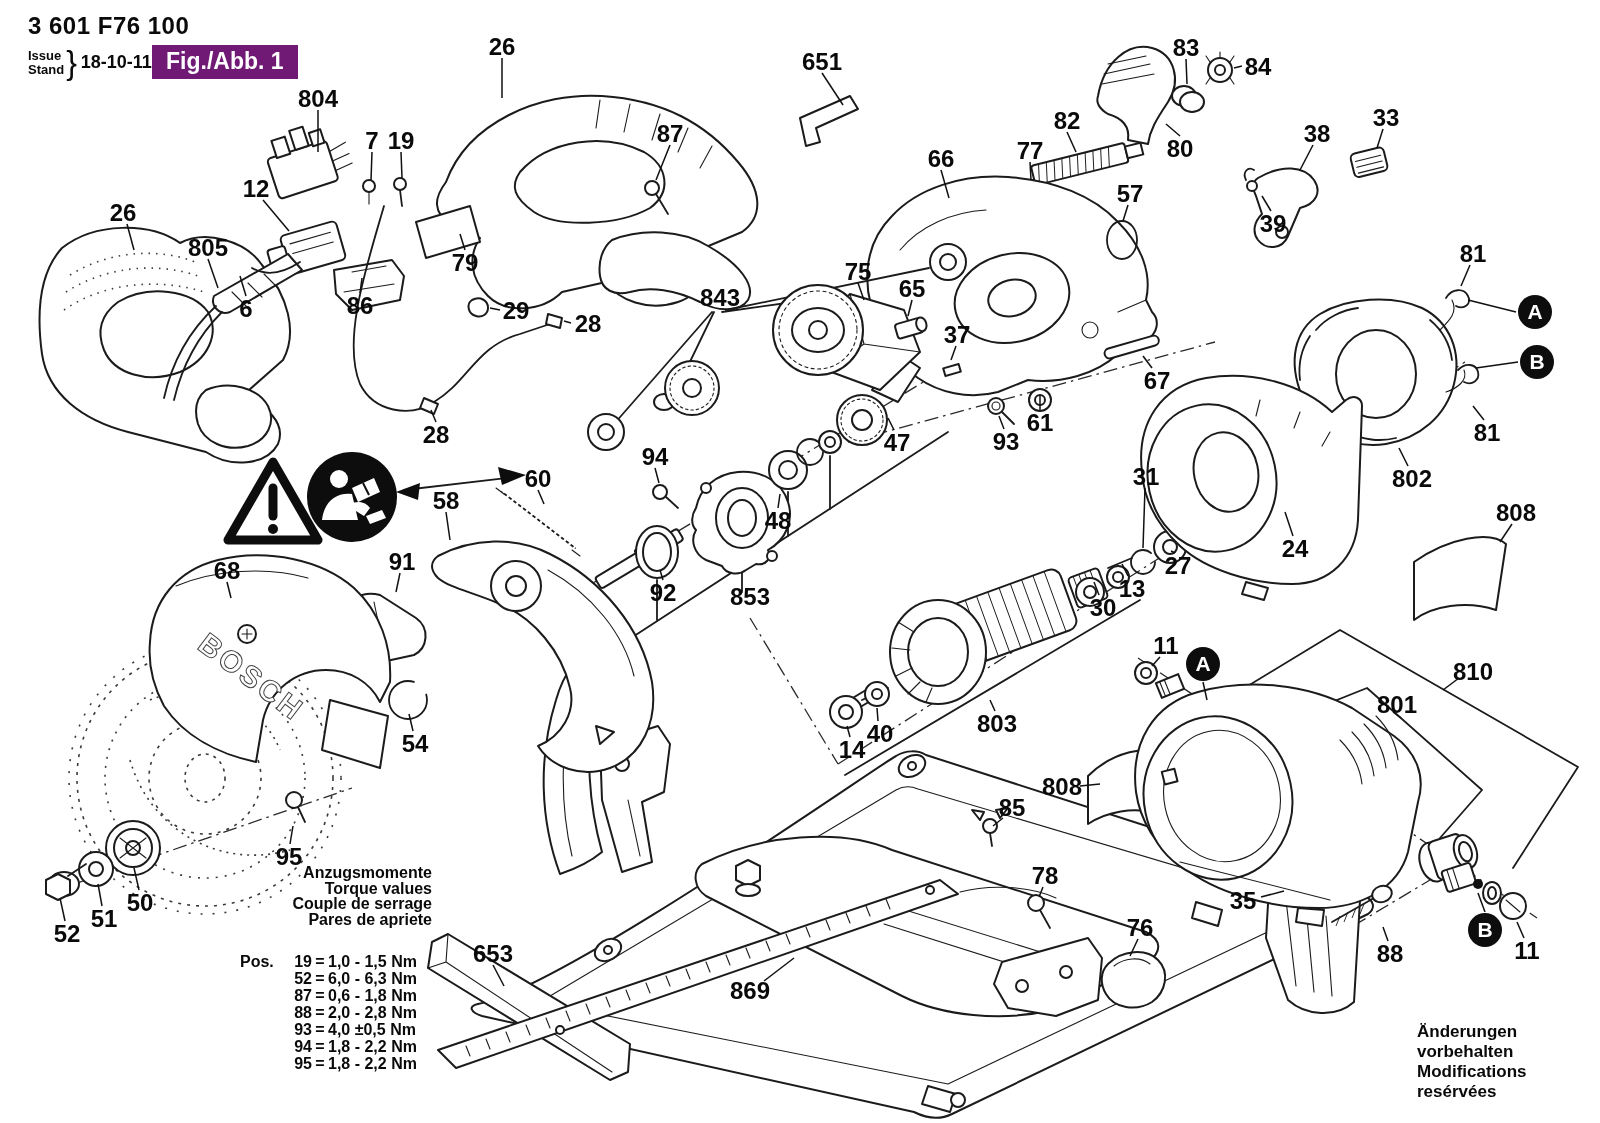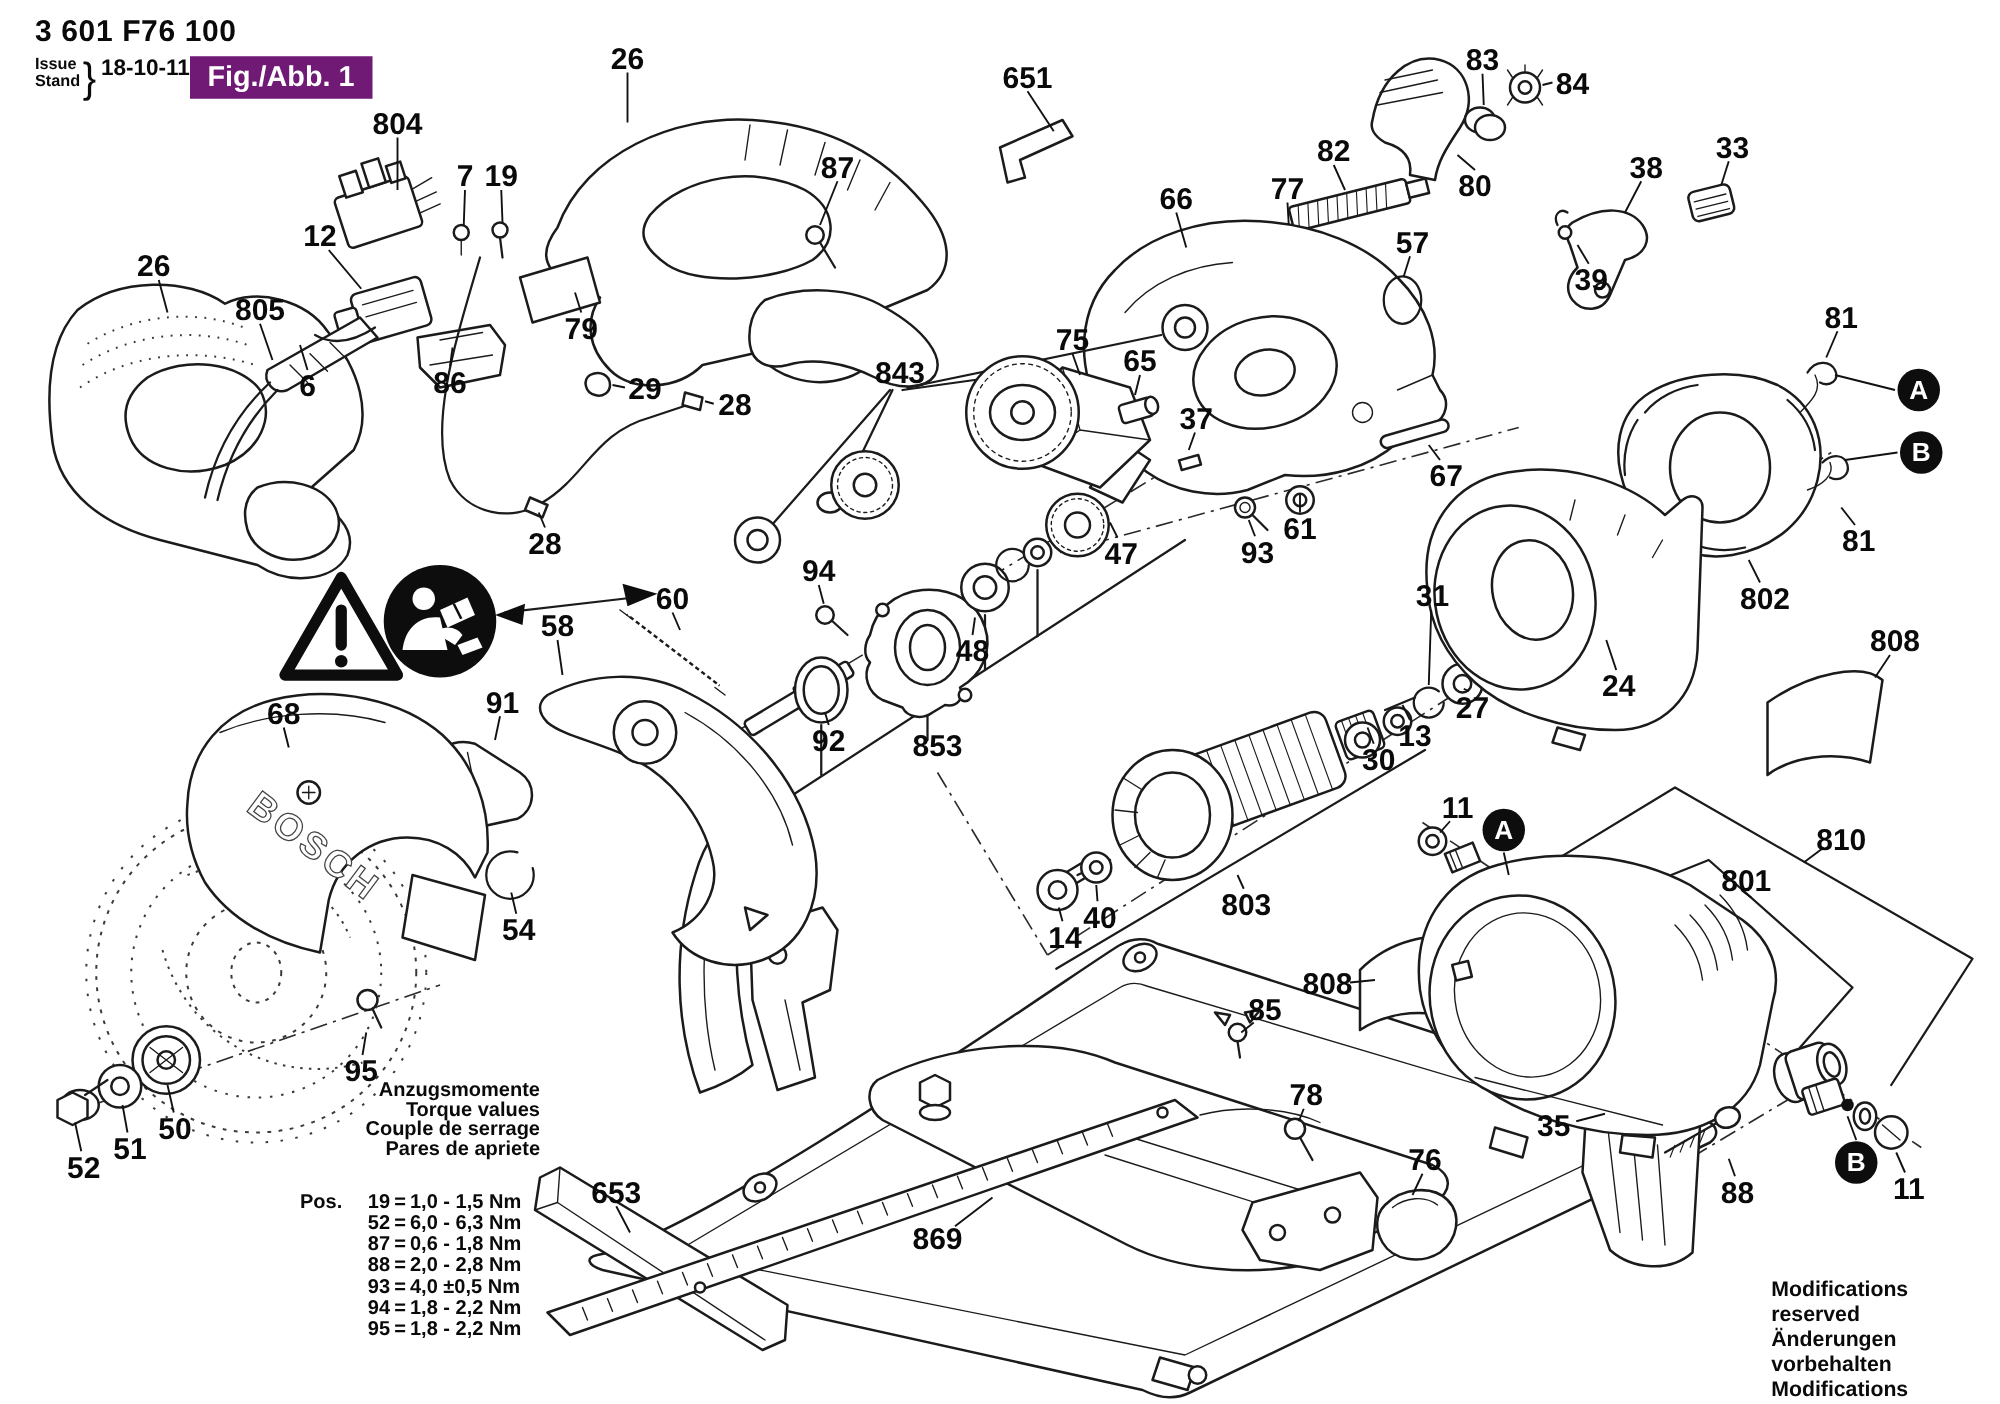--- a/index.html
+++ b/index.html
@@ -1,21 +1,21 @@
 <!DOCTYPE html>
 <html><head>
 <meta charset="utf-8">
 <style>
   html,body{margin:0;padding:0;background:#fff;}
   .stage{position:relative;width:1600px;height:1123px;background:#fff;overflow:hidden;
          font-family:"Liberation Sans",sans-serif;color:#0a0a0a;}
   .stage svg{position:absolute;left:0;top:0;}
   .abs{position:absolute;}
   #part-number{left:28px;top:12px;font-weight:bold;font-size:24px;letter-spacing:.5px;}
-  #issue-block{left:28px;top:44px;display:flex;gap:2px;}
+  #issue-block{left:28px;top:44px;display:flex;align-items:center;gap:2px;}
   #issue-block .iss{font-weight:bold;font-size:13px;line-height:14px;}
   #issue-block .brace{font-size:32px;font-weight:normal;transform:scaleY(1.05);margin:0 2px 0 0;}
   #issue-block .date{font-weight:bold;font-size:18px;}
   #fig-box{left:152px;top:45px;background:#701a75;color:#fff;padding:3px 14px 4px 14px;
            font-weight:bold;font-size:23px;}
   #torque{left:240px;top:865px;width:200px;font-weight:bold;font-size:16px;}
   #torque .titles{text-align:right;width:192px;line-height:15.5px;}
   #torque .rows{margin-top:26px;line-height:17px;}
   .trow{display:flex;}
   .tpos-label{width:46px;}
@@ -664,17 +664,16 @@
         <div class="trow">
           <span class="tpos-label"></span>
           <span class="tpos">95</span>
           <span class="teq">=</span>
           <span class="tval">1,8 - 2,2 Nm</span>
         </div>
       </div>
   </div>
 
   <div class="abs" id="footer-notes">
-      <div>Modifications reserved</div>
       <div>Änderungen vorbehalten</div>
       <div>Modifications resérvées</div>
     </div>
 </div>
 
 </body></html>

